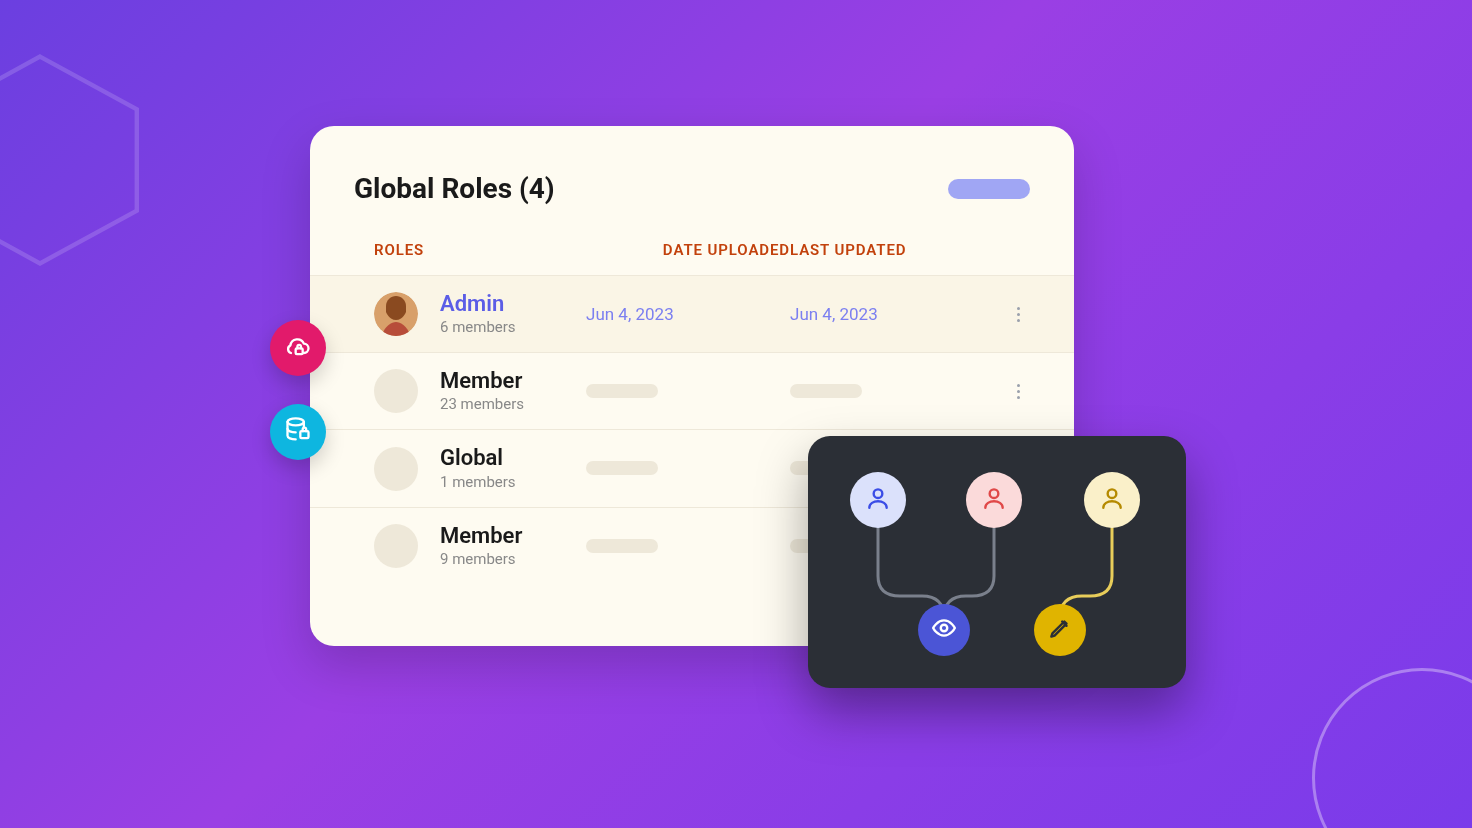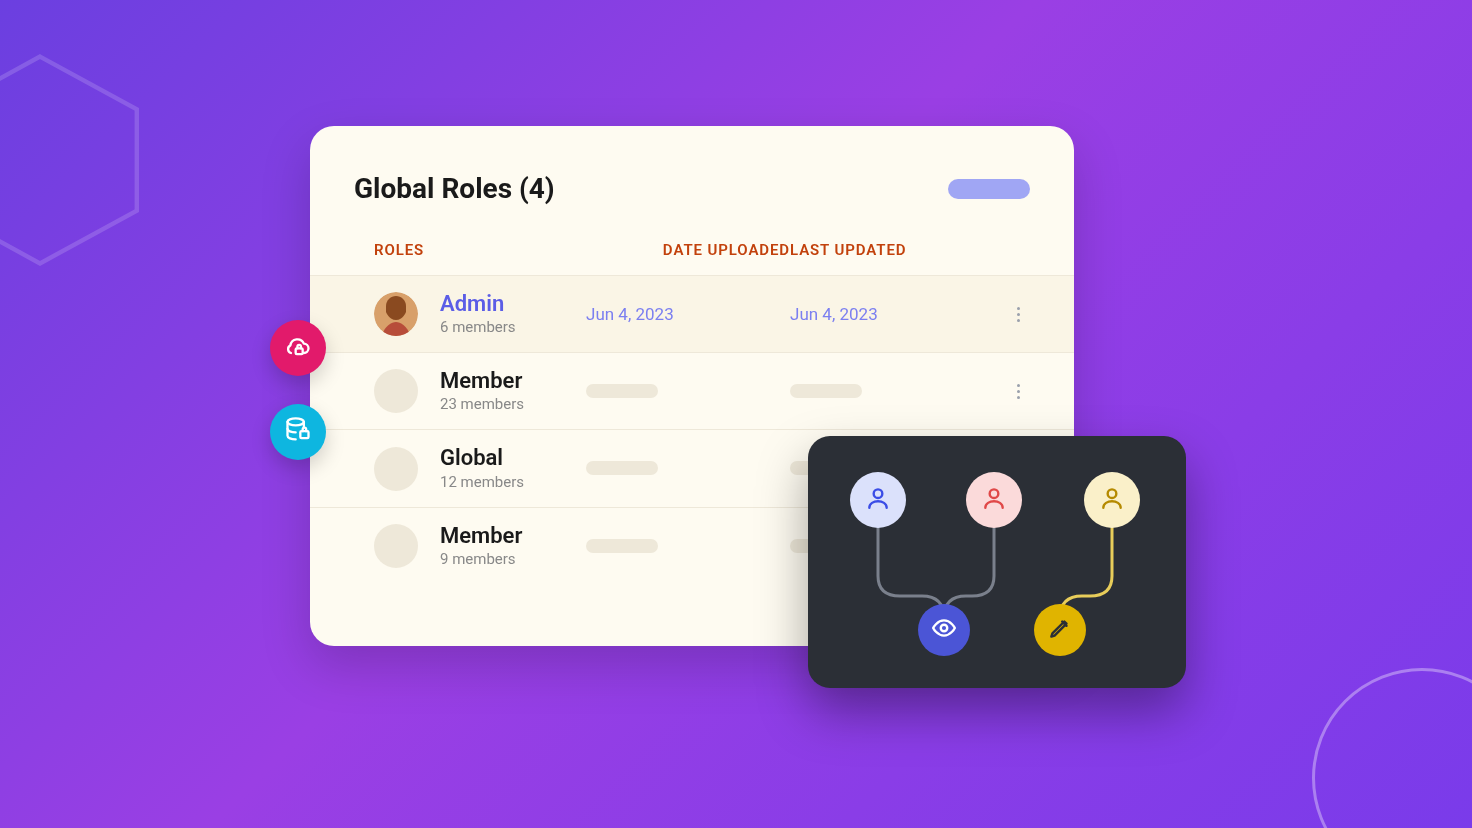--- a/index.html
+++ b/index.html
@@ -204,21 +204,21 @@
               <span></span>
             </div>
         </div>
       </div>
 
       <div class="row">
         <div class="role-cell">
           <div class="avatar"></div>
           <div class="role-text">
             <span class="role-name">Global</span>
-            <span class="role-members">12 members</span>
+            <span class="role-members">1 members</span>
           </div>
         </div>
         <div class="date-cell">
             <div class="skeleton"></div>
           </div>
         <div class="last-cell">
             <div class="skeleton"></div>
           </div>
         <div class="row-actions"></div>
       </div>

